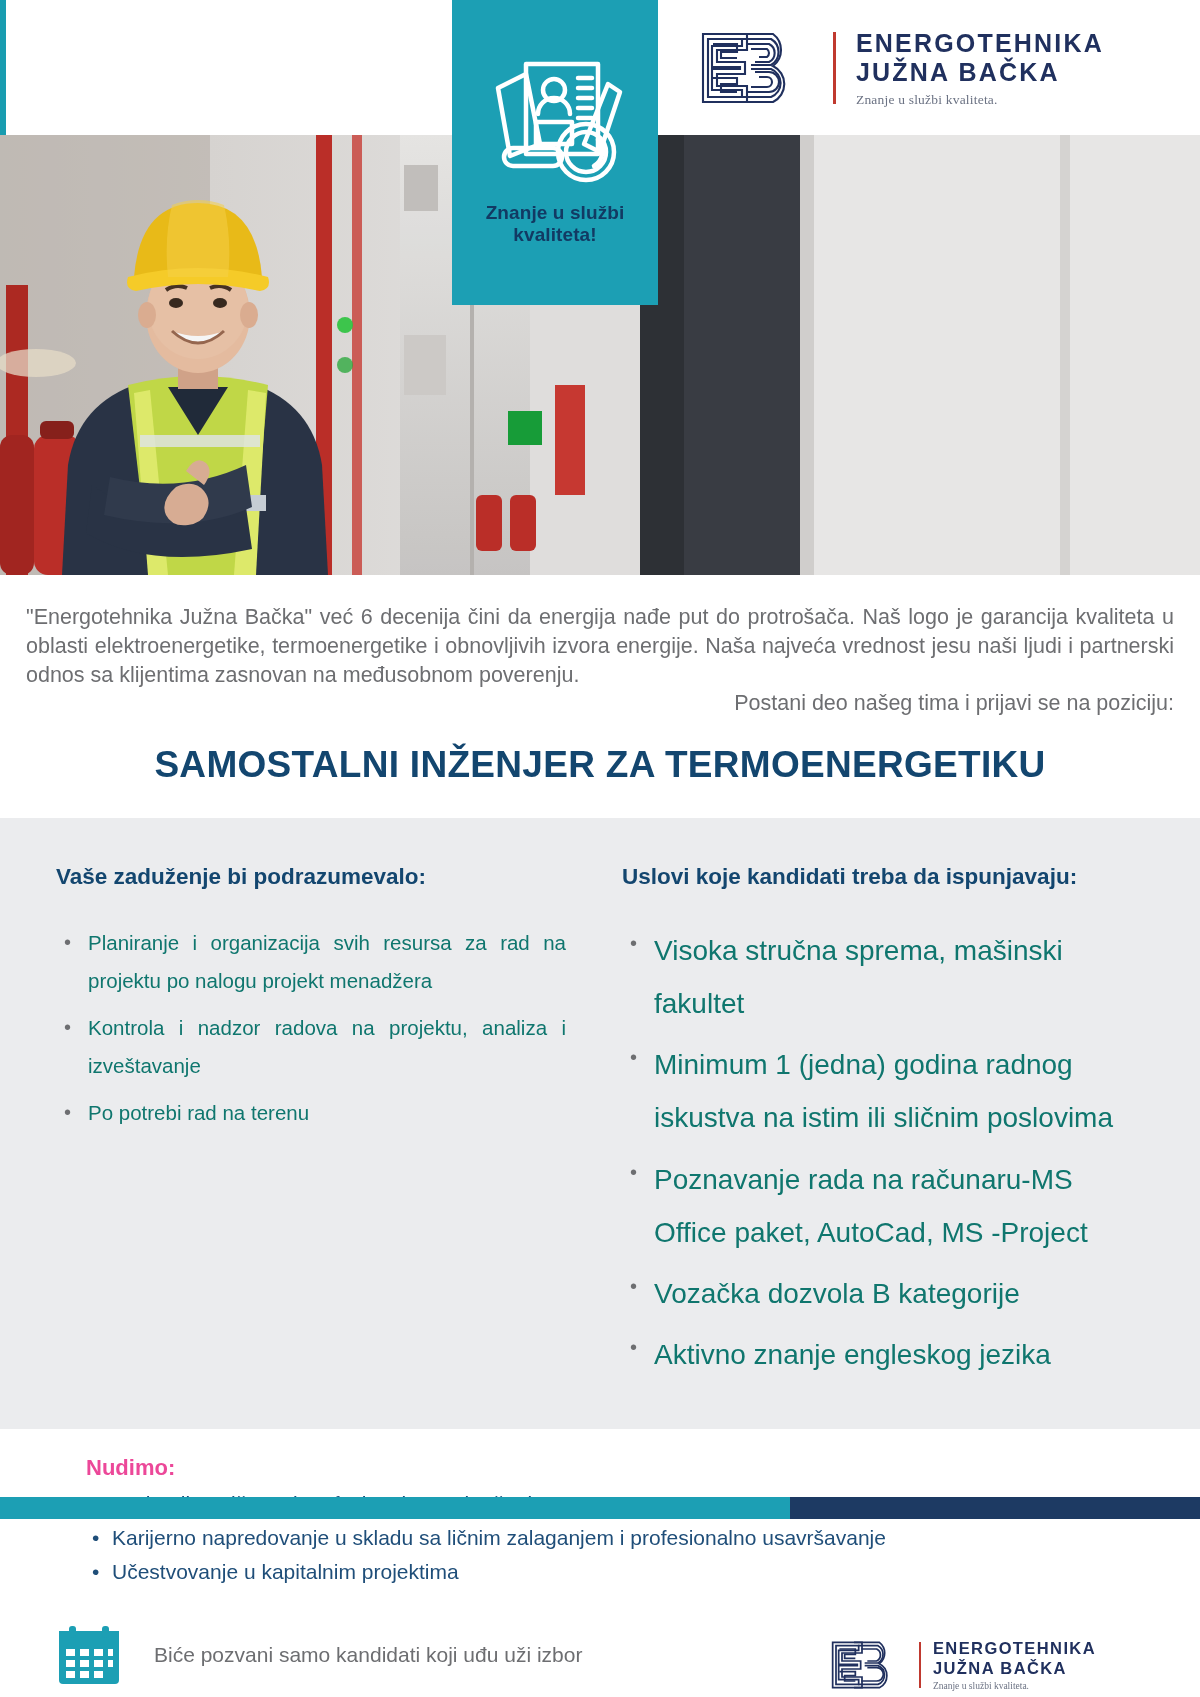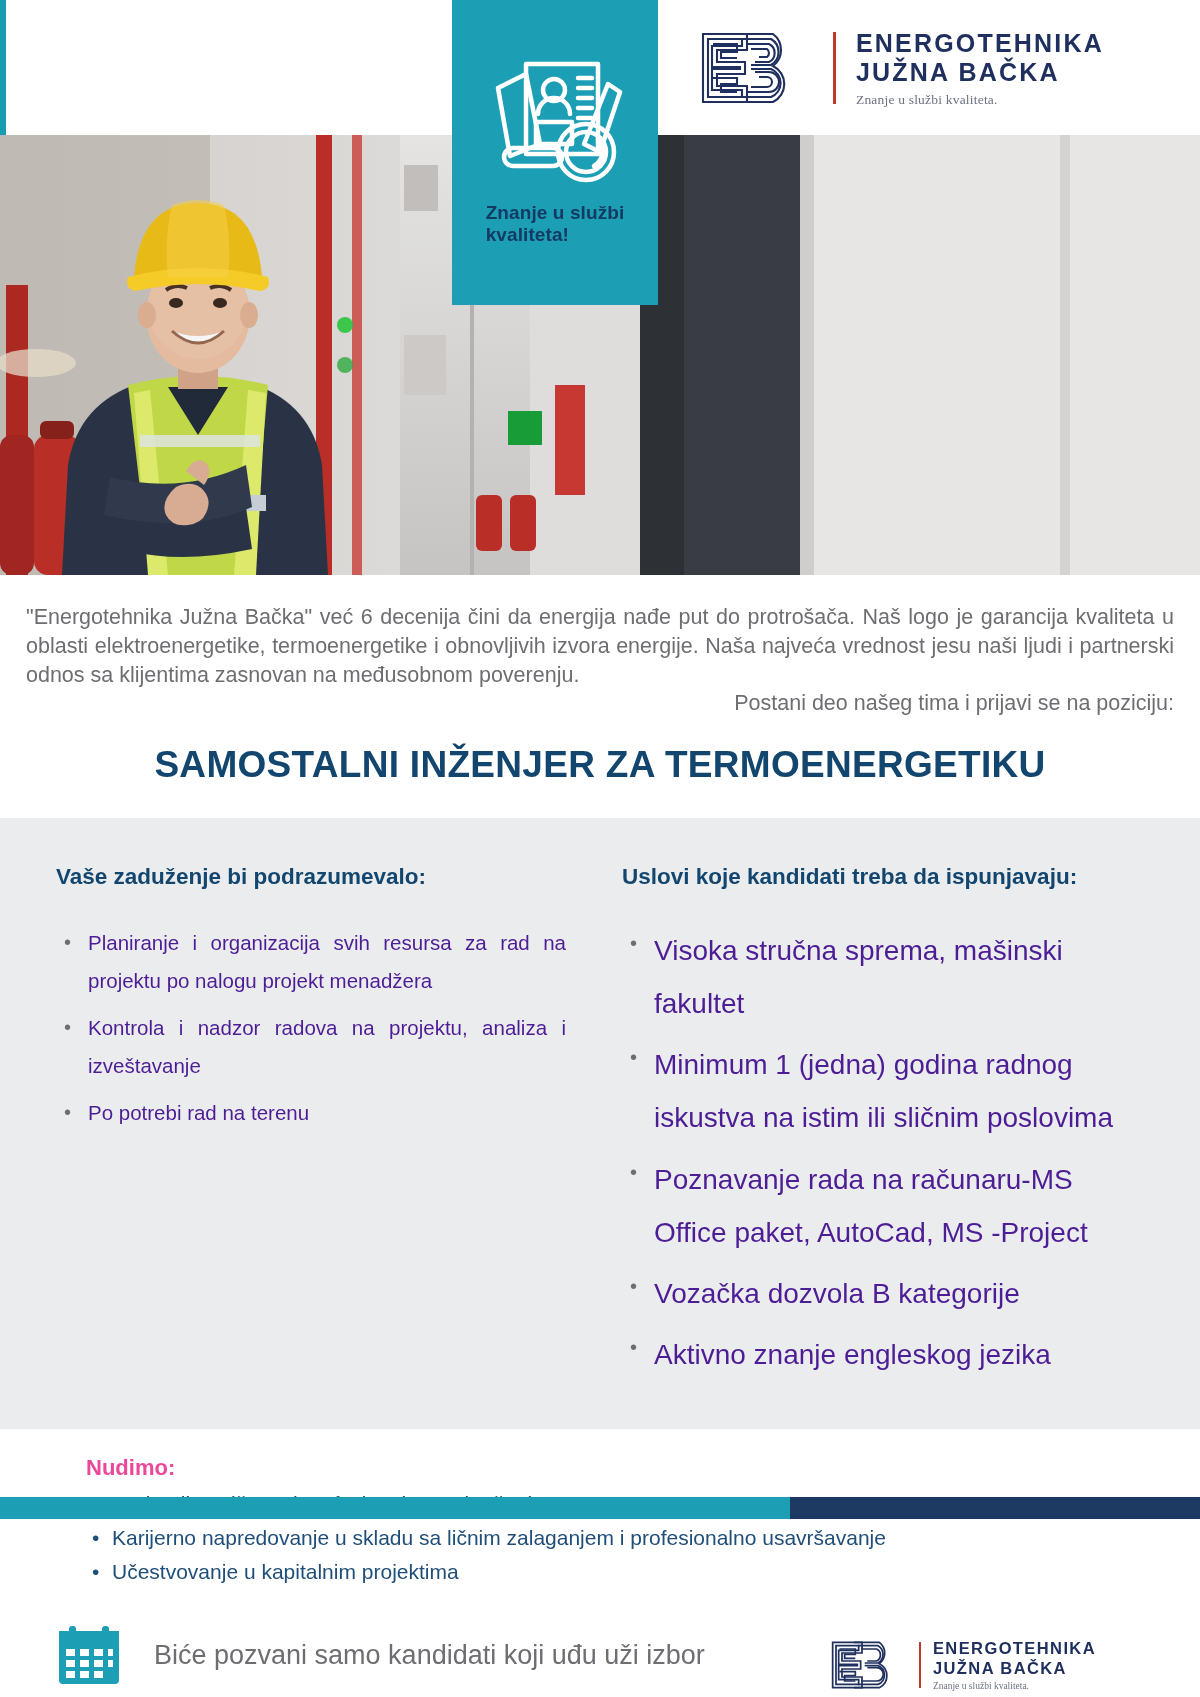--- a/index.html
+++ b/index.html
@@ -17,21 +17,21 @@
     position: absolute; left: 0; top: 0; width: 6px; height: 135px; background: #189cb0;
   }
   .badge {
     position: absolute; left: 452px; top: 0; width: 206px; height: 305px;
     background: #1c9fb4; z-index: 5;
     display: flex; flex-direction: column; align-items: center; justify-content: flex-start;
   }
   .badge-icon { margin-top: 48px; width: 150px; height: 140px; }
   .badge-text {
     margin-top: 14px; color: #123a63; font-weight: bold; font-size: 19px;
-    line-height: 1.18; letter-spacing: .1px;
+    line-height: 1.18; text-align: center; letter-spacing: .1px;
   }
 
   .logo-block {
     position: absolute; right: 96px; top: 26px;
     display: flex; align-items: center; gap: 0px;
   }
   .logo-mark { width: 128px; height: 84px; }
   .logo-divider { width: 3px; height: 72px; background: #c0392f; margin: 0 20px 0 16px; }
   .logo-words { display: flex; flex-direction: column; justify-content: center; }
   .logo-l1, .logo-l2 {
@@ -66,21 +66,21 @@
   }
   .col { width: 50%; padding: 0 34px 0 56px; }
   .col.right { padding: 0 52px 0 22px; }
   .col-head {
     color: #13466f; font-weight: bold; font-size: 22.5px; margin-bottom: 34px;
   }
   .col.right .col-head { margin-left: 0; }
   ul.bullets { list-style: none; }
   ul.bullets li {
     position: relative; padding-left: 32px; margin-bottom: 8px;
-    color: #4c1d95; font-size: 20.5px; line-height: 1.88;
+    color: #0f766e; font-size: 20.5px; line-height: 1.88;
   }
   ul.bullets li::before {
     content: "•"; position: absolute; left: 8px; top: 0;
     color: #6d6e71; font-size: 20px;
   }
   .col.left ul.bullets li { text-align: justify; }
   .col.left ul.bullets li.nojustify { text-align: left; }
   .col.right ul.bullets li { font-size: 28px; line-height: 1.9; }
 
   
@@ -94,21 +94,21 @@
   ul.offer-list li::before {
     content: "•"; position: absolute; left: 6px; top: 0; color: #1f4e79;
   }
 
   
   .foot-note {
     display: flex; align-items: center; padding: 36px 26px 0 58px;
     position: relative;
   }
   .cal-icon { width: 62px; height: 60px; flex: 0 0 auto; }
-  .foot-text { margin-left: 34px; color: #6d6e71; font-size: 27px; }
+  .foot-text { margin-left: 34px; color: #6d6e71; font-size: 21px; }
 
   .foot-logo {
     position: absolute; right: 104px; bottom: -8px;
     display: flex; align-items: center;
   }
   .foot-logo-mark { width: 86px; height: 56px; }
   .foot-divider { width: 2px; height: 46px; background: #c0392f; margin: 0 12px 0 10px; }
   .foot-words { display: flex; flex-direction: column; }
   .foot-l1, .foot-l2 { color: #20305e; font-weight: bold; font-size: 16.5px; letter-spacing: 1.4px; line-height: 1.18; }
   .foot-tag { margin-top: 3px; color: #6b7283; font-size: 9.5px; font-family: "Liberation Serif", serif; }

